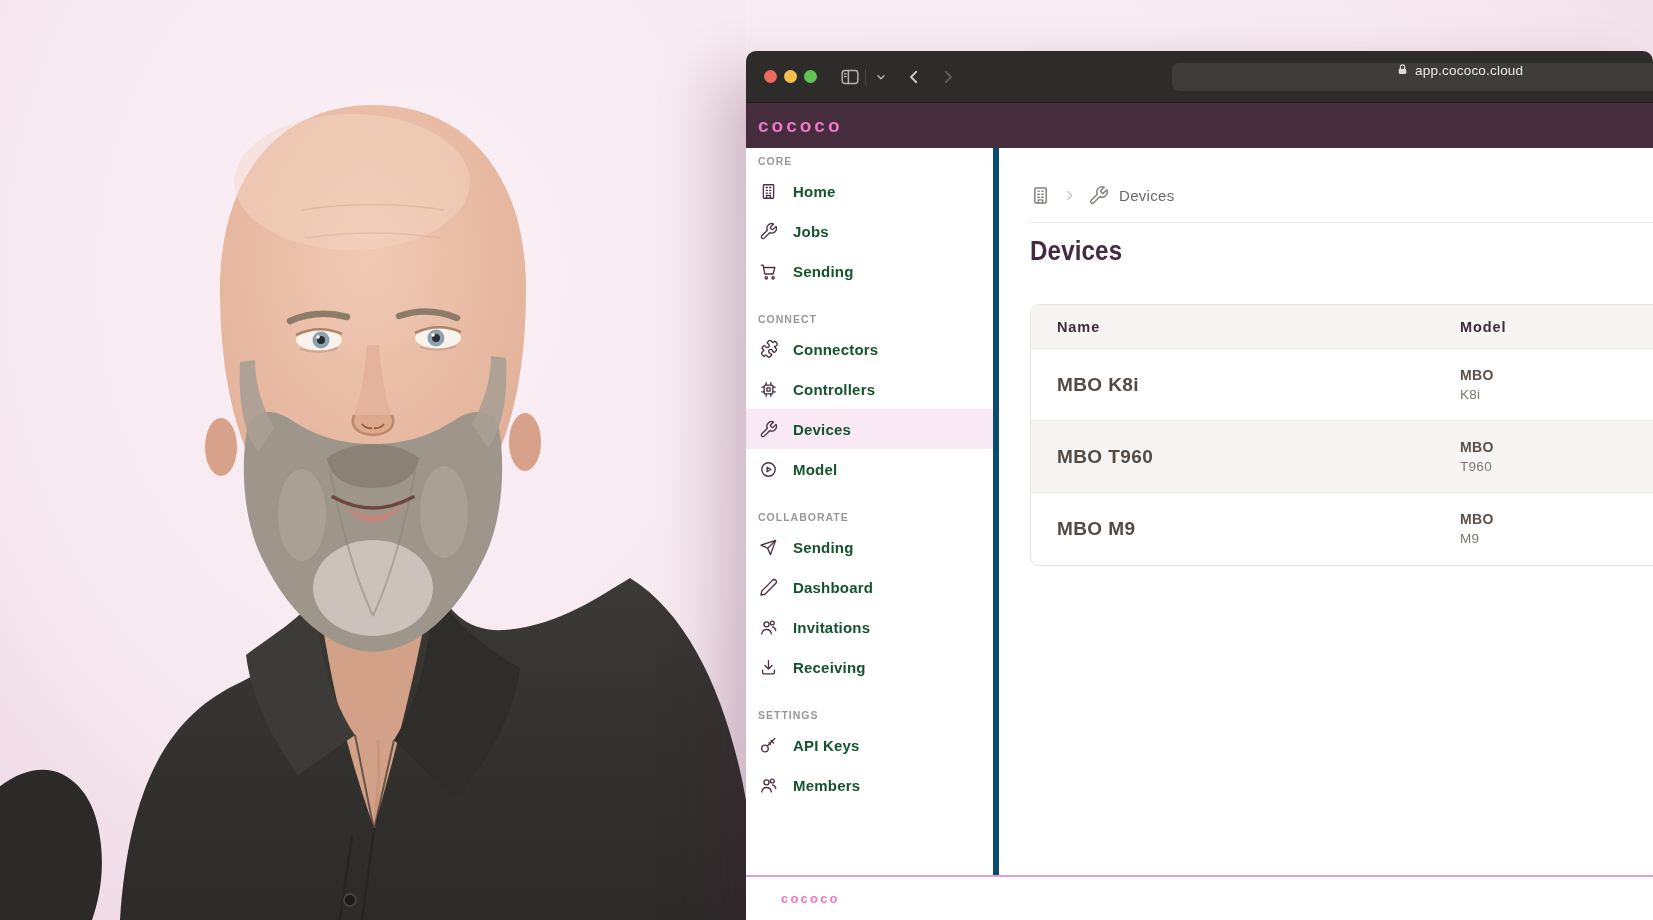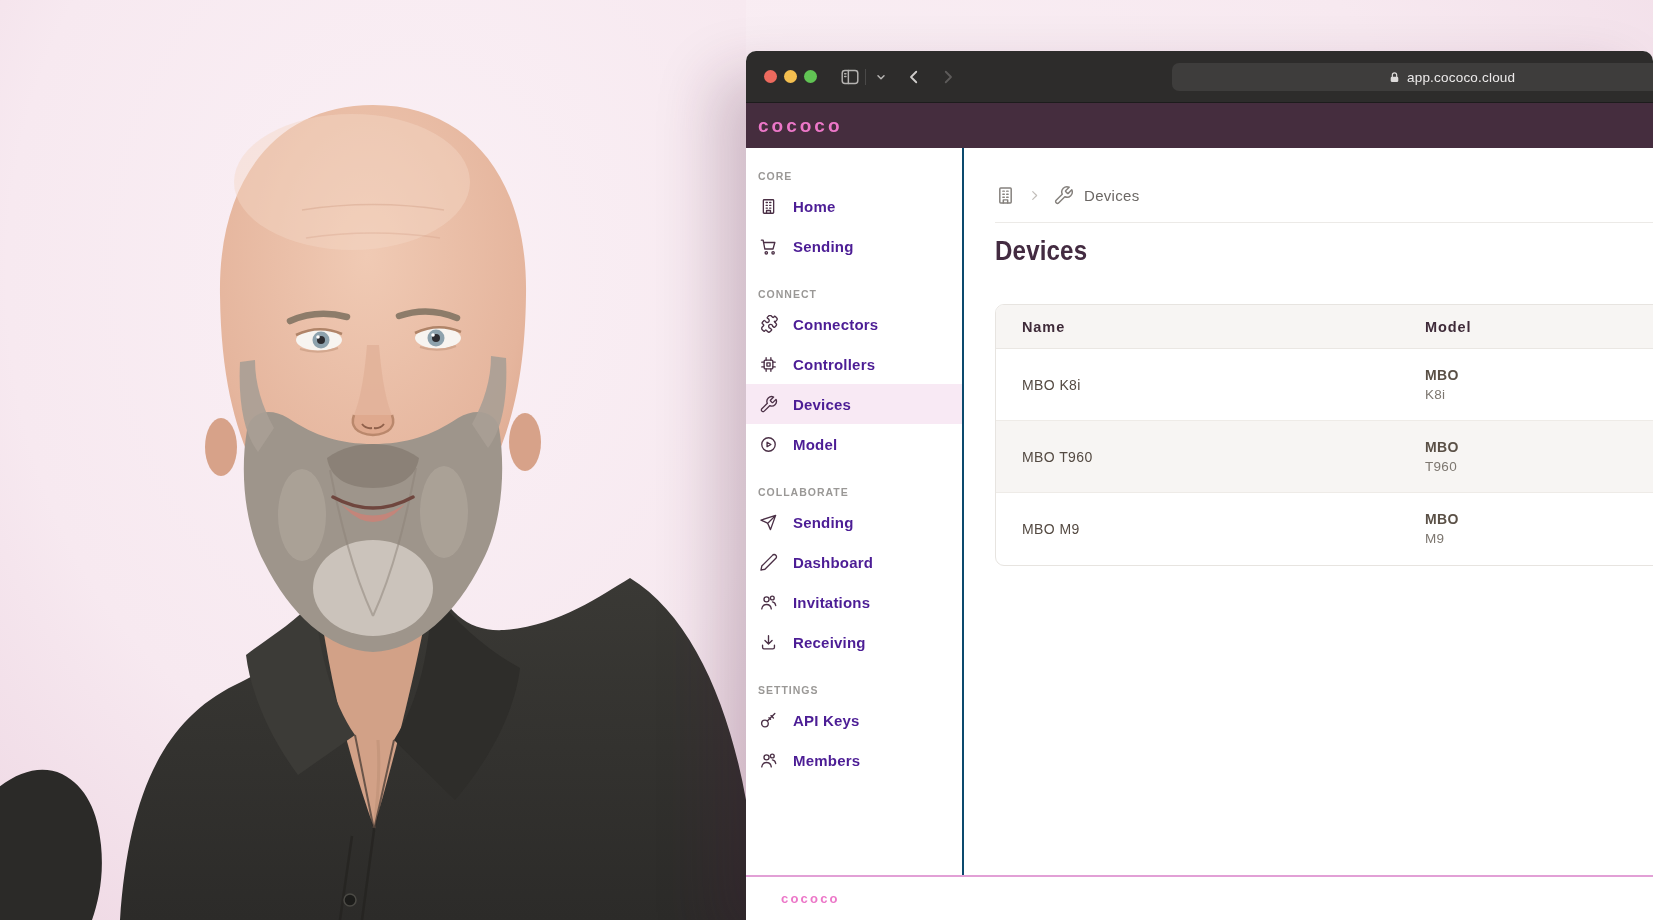--- a/index.html
+++ b/index.html
@@ -17,34 +17,34 @@
             box-shadow:-30px 25px 60px rgba(70,25,55,.22); display:flex; flex-direction:column; }
 
   .titlebar { position:relative; height:52px; background:#2d2c2b; border-bottom:1px solid #1d1c1c; flex:0 0 auto; }
   .tl { position:absolute; top:19px; width:13px; height:13px; border-radius:50%; }
   .tl.red { left:18px; background:#ed6a5e; }
   .tl.yellow { left:38px; background:#f4bf4f; }
   .tl.green { left:58px; background:#61c454; }
   .tb-btn { position:absolute; top:14px; width:24px; height:24px; display:flex; align-items:center; justify-content:center; color:#b5b3b1; }
   .tb-sep { position:absolute; left:119px; top:18px; width:1px; height:16px; background:#4a4948; }
   .urlbar { position:absolute; left:426px; top:12px; width:520px; height:28px; border-radius:7px; background:#3e3d3c; }
-  .urlcontent { position:absolute; left:216px; top:0; height:28px; display:flex; align-items:center; gap:6px; color:#dddbda; }
+  .urlcontent { position:absolute; left:224px; top:0; height:28px; display:flex; gap:6px; color:#dddbda; }
   .urltext { font-size:13.5px; color:#eceaea; letter-spacing:.2px; }
 
   .appheader { height:45px; background:#452d3e; display:flex; align-items:center; padding-left:12px; flex:0 0 auto; }
   .logo { font-size:19px; font-weight:900; letter-spacing:3px; color:#ec77c8; }
 
   .appbody { flex:1 1 auto; display:flex; background:#fff; min-height:0; }
 
   
-  .sidebar { width:218px; flex:0 0 auto; border-right:2px solid #0c4a6e; padding-top:22px; background:#fff; }
+  .sidebar { width:253px; flex:0 0 auto; border-right:6px solid #0c4a6e; padding-top:7px; background:#fff; }
   .nav-label { font-size:10.5px; font-weight:700; color:#9a9896; letter-spacing:1px; margin:22px 0 2px 12px; height:14px; }
   .nav-label.first { margin-top:0; }
   .nav-item { height:40px; display:flex; align-items:center; padding-left:12px; gap:15px;
-              font-size:15px; font-weight:700; color:#4c1d95; letter-spacing:.2px; cursor:pointer; }
+              font-size:15px; font-weight:700; color:#14532d; letter-spacing:.2px; cursor:pointer; }
   .nav-item.active { background:#f8e9f4; }
   .nav-ic { width:20px; height:20px; display:flex; align-items:center; justify-content:center; color:#4b3046; }
 
   
   .main { flex:1 1 auto; position:relative; padding-left:31px; background:#fff; min-width:0; }
   .breadcrumb { margin-top:35px; height:24px; display:flex; align-items:center; gap:10px; }
   .bc-ic { color:#85817d; display:flex; }
   .bc-sep { color:#c2beba; display:flex; }
   .bc-label { font-size:15px; color:#6b6764; letter-spacing:.3px; }
   .bc-divider { margin-top:15px; border-top:1px solid #eceae7; }
@@ -54,21 +54,21 @@
   .dev-table { margin-top:38px; width:calc(100% + 30px); border:1px solid #e7e4e0; border-radius:9px;
                overflow:hidden; background:#fff; }
   .thead { height:44px; background:#f7f5f3; display:flex; align-items:center;
            font-size:14.5px; font-weight:700; color:#3f2b39; letter-spacing:.9px;
            border-bottom:1px solid #eae7e3; }
   .trow { height:72px; display:flex; align-items:center; border-bottom:1px solid #eeebe7; cursor:pointer; }
   .trow:last-child { border-bottom:none; }
   .trow.alt { background:#f7f5f3; }
   .col-name { width:429px; padding-left:26px; flex:0 0 auto; }
   .col-model { flex:1; }
-  .cell-name { font-size:14px; font-weight:400; color:#544a42; letter-spacing:.4px; }
+  .cell-name { font-size:19px; font-weight:700; color:#544a42; letter-spacing:.4px; }
   .cell-model-1 { font-size:14px; font-weight:700; color:#5a5046; letter-spacing:.4px; line-height:19px; }
   .cell-model-2 { font-size:13.5px; color:#7d7770; letter-spacing:.3px; line-height:19px; }
 
   .window-footer { flex:0 0 45px; background:#fff; border-top:2px solid #e2a0d6;
                    display:flex; align-items:center; padding-left:35px; }
   .footer-logo { font-size:13px; font-weight:900; letter-spacing:2.2px; color:#ec77c8; }
 
   svg { display:block; }
 </style>
 </head>
@@ -214,20 +214,28 @@
           <div class="nav-label first">CORE</div>
           <div class="nav-item">
             <span class="nav-ic">
               <svg width="19" height="19" viewBox="0 0 24 24" fill="none" stroke="currentColor" stroke-width="1.7" stroke-linecap="round" stroke-linejoin="round">
                 <rect x="5.5" y="3.5" width="13" height="17" rx="1"></rect>
                 <path d="M9.5 20.5v-3.5h5v3.5"></path>
                 <path d="M9 7h1.6M13.4 7H15M9 10.5h1.6M13.4 10.5H15M9 14h1.6M13.4 14H15"></path>
               </svg>
             </span>
             <span>Home</span>
+          </div>
+          <div class="nav-item">
+            <span class="nav-ic">
+              <svg width="19" height="19" viewBox="0 0 24 24" fill="none" stroke="currentColor" stroke-width="1.7" stroke-linecap="round" stroke-linejoin="round">
+                <path d="M14.7 6.3a1 1 0 0 0 0 1.4l1.6 1.6a1 1 0 0 0 1.4 0l3.77-3.77a6 6 0 0 1-7.94 7.94l-6.91 6.91a2.12 2.12 0 0 1-3-3l6.91-6.91a6 6 0 0 1 7.94-7.94l-3.76 3.76z"></path>
+              </svg>
+            </span>
+            <span>Jobs</span>
           </div>
           <div class="nav-item">
             <span class="nav-ic">
               <svg width="19" height="19" viewBox="0 0 24 24" fill="none" stroke="currentColor" stroke-width="1.7" stroke-linecap="round" stroke-linejoin="round">
                 <circle cx="9.2" cy="20" r="1.5"></circle>
                 <circle cx="17.8" cy="20" r="1.5"></circle>
                 <path d="M3 4h2.2l2.2 11.2h10.3l2.3-8.3H6"></path>
               </svg>
             </span>
             <span>Sending</span>

